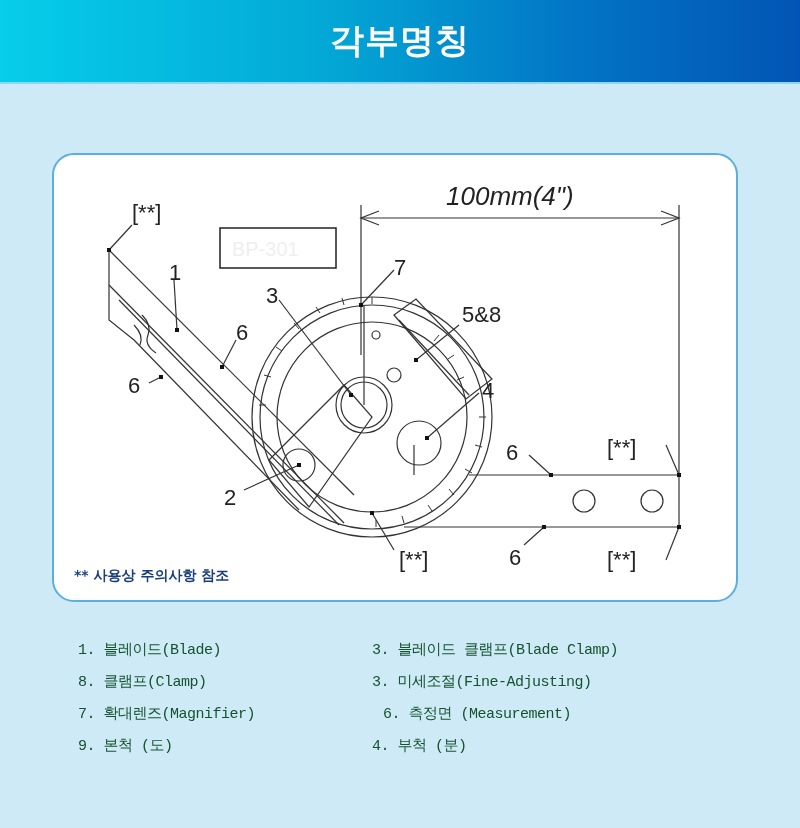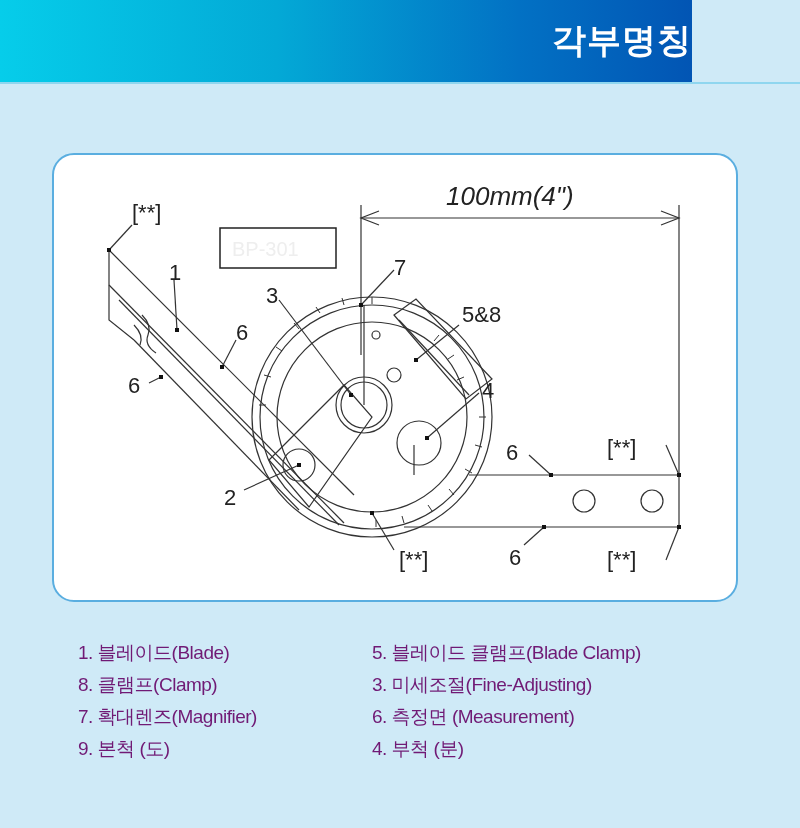--- a/index.html
+++ b/index.html
@@ -1,24 +1,24 @@
 <!DOCTYPE html>
 <html><head>
 <meta charset="utf-8">
 <style>
   html,body{margin:0;padding:0;}
   body{width:800px;height:828px;background:#cfeaf7;position:relative;overflow:hidden;font-family:"DejaVu Sans",sans-serif;}
-  .header{position:absolute;left:0;top:0;width:692px;height:82px;background:linear-gradient(90deg,#06cdea 0%,#03a9d6 40%,#0271c4 75%,#0255b4 100%);display:flex;align-items:center;justify-content:flex-end;}
+  .header{position:absolute;left:0;top:0;width:800px;height:82px;background:linear-gradient(90deg,#06cdea 0%,#03a9d6 40%,#0271c4 75%,#0255b4 100%);display:flex;align-items:center;justify-content:center;}
   .header-title{color:#fff;font-size:34px;font-weight:bold;letter-spacing:1px;font-family:"DejaVu Sans",sans-serif;}
   .header-line{position:absolute;left:0;top:82px;width:800px;height:2px;background:#8fd6ef;}
   .card{position:absolute;left:52px;top:153px;width:686px;height:449px;background:#fff;border:2px solid #5aaee0;border-radius:22px;box-sizing:border-box;overflow:hidden;}
   .card svg{position:absolute;left:0;top:0;}
   .note{position:absolute;left:20px;top:412px;font-size:14px;font-weight:bold;color:#1a3e7c;font-family:"DejaVu Sans",sans-serif;}
   .legend{position:absolute;left:78px;top:640px;width:680px;}
-  .legend-item{position:absolute;font-size:19px;color:#701a75;white-space:nowrap;font-family:Liberation Sans, sans-serif;letter-spacing:-0.5px;}
+  .legend-item{position:absolute;font-size:15px;color:#14532d;white-space:nowrap;font-family:Liberation Mono, monospace;letter-spacing:-0.5px;}
   .lbl{font-family:"Liberation Sans",sans-serif;font-size:22px;fill:#222;}
 </style>
 </head>
 <body>
 
 <div class="header">
   <span class="header-title">각부명칭</span>
 </div>
 <div class="header-line"></div>
 
@@ -125,24 +125,25 @@
     <text class="lbl" x="182" y="185">6</text>
     <text class="lbl" x="74" y="238">6</text>
     <text class="lbl" x="452" y="305">6</text>
     <text class="lbl" x="455" y="410">6</text>
     <text class="lbl" x="340" y="120">7</text>
     <text class="lbl" x="78" y="65">[**]</text>
     <text class="lbl" x="553" y="300">[**]</text>
     <text class="lbl" x="553" y="412">[**]</text>
     <text class="lbl" x="345" y="412">[**]</text>
   </svg>
+  <div class="note">** 사용상 주의사항 참조</div>
 </div>
 
 <div class="legend">
   <div class="legend-item" style="left:0;top:0">1. 블레이드(Blade)</div>
-  <div class="legend-item" style="left:294px;top:0">5. 블레이드 클램프(Blade Clamp)</div>
+  <div class="legend-item" style="left:294px;top:0">3. 블레이드 클램프(Blade Clamp)</div>
   <div class="legend-item" style="left:0;top:32px">8. 클램프(Clamp)</div>
   <div class="legend-item" style="left:294px;top:32px">3. 미세조절(Fine-Adjusting)</div>
   <div class="legend-item" style="left:0;top:64px">7. 확대렌즈(Magnifier)</div>
-  <div class="legend-item" style="left:294px;top:64px">6. 측정면 (Measurement)</div>
+  <div class="legend-item" style="left:305px;top:64px">6. 측정면 (Measurement)</div>
   <div class="legend-item" style="left:0;top:96px">9. 본척 (도)</div>
   <div class="legend-item" style="left:294px;top:96px">4. 부척 (분)</div>
 </div>
 
 </body></html>

